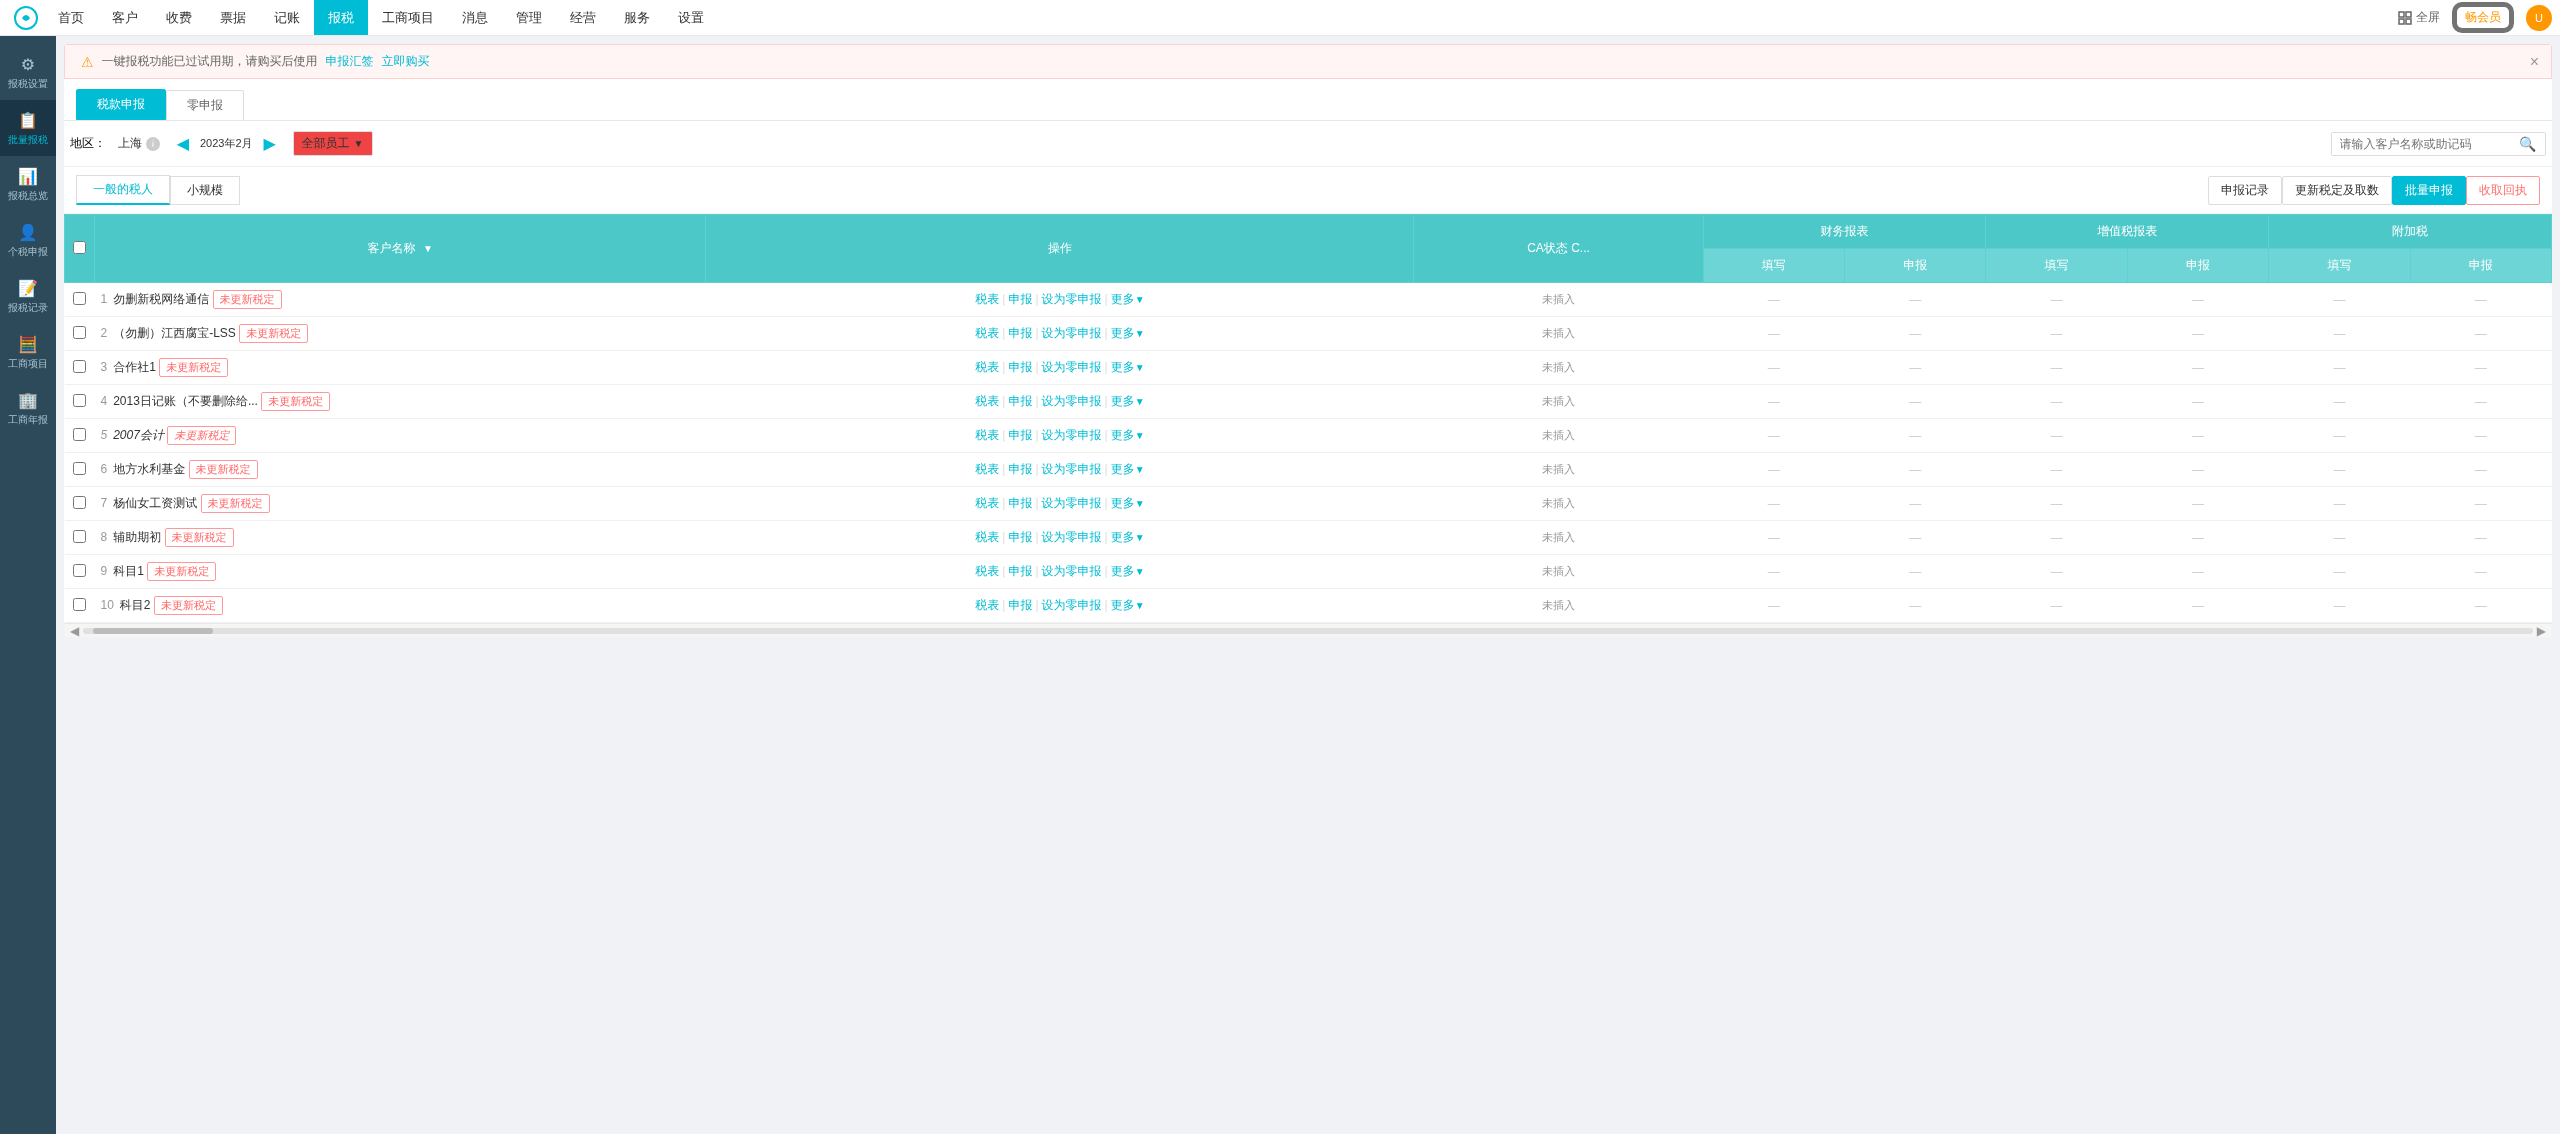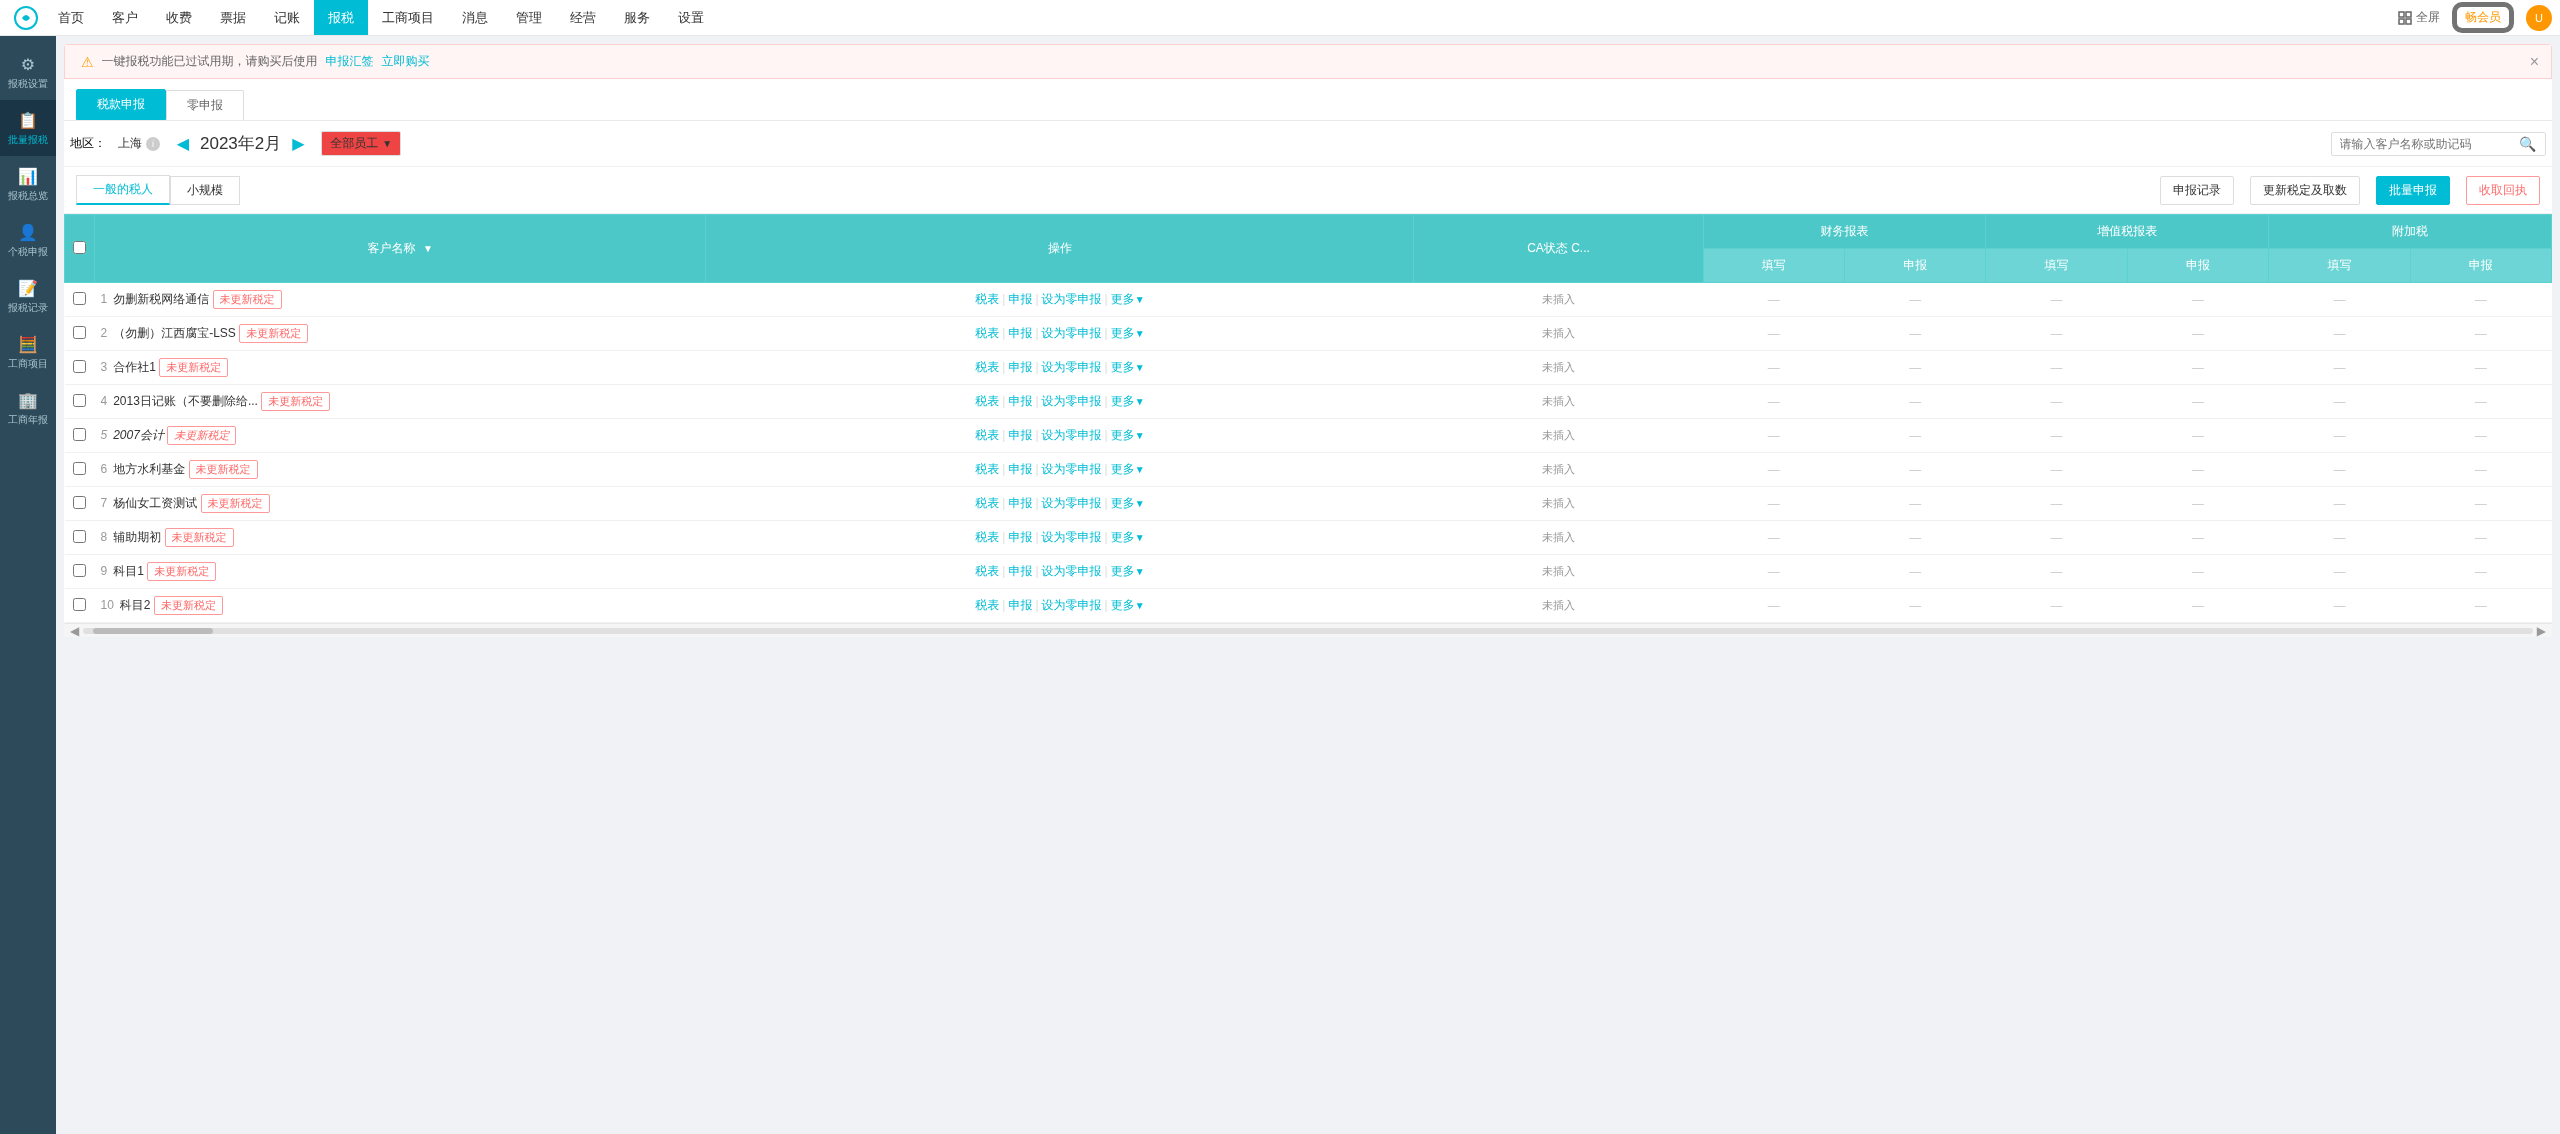--- a/index.html
+++ b/index.html
@@ -43,32 +43,32 @@
     .tab-btn { padding: 6px 20px; border: 1px solid #ddd; background: #fff; cursor: pointer; font-size: 12px; color: #666; border-radius: 2px 2px 0 0; }
     .tab-btn.active { background: #00bcd4; color: #fff; border-color: #00bcd4; }
     .tab-btn:not(.active) { border-bottom: none; }
 
     
     .filter-row { display: flex; align-items: center; padding: 10px 6px; gap: 12px; border-bottom: 1px solid #f0f0f0; }
     .region-value { font-size: 12px; color: #333; display: flex; align-items: center; gap: 4px; }
     .info-icon { width: 14px; height: 14px; border-radius: 50%; background: #ccc; color: #fff; display: flex; align-items: center; justify-content: center; font-size: 9px; cursor: pointer; }
     .date-nav { display: flex; align-items: center; gap: 6px; }
     .date-nav .arr-btn { width: 22px; height: 22px; border: none; background: none; cursor: pointer; color: #00bcd4; font-size: 16px; display: flex; align-items: center; justify-content: center; }
-    .date-display { font-size: 17px; color: #333; font-weight: 500; }
+    .date-display { font-size: 11px; color: #333; font-weight: 500; }
     .dept-select { display: flex; align-items: center; border: 1px solid #ddd; border-radius: 2px; padding: 3px 8px; font-size: 12px; color: #333; cursor: pointer; gap: 4px; background: #ef4444; }
     .search-box { margin-left: auto; display: flex; align-items: center; border: 1px solid #ddd; border-radius: 2px; padding: 3px 8px; background: #fff; }
     .search-box input { border: none; outline: none; font-size: 12px; width: 180px; color: #0f172a; }
     .search-box .search-icon { color: #999; font-size: 14px; cursor: pointer; }
 
     
     .action-row { display: flex; align-items: center; padding: 8px 12px; gap: 8px; border-bottom: 1px solid #f0f0f0; }
     .taxpayer-type { display: flex; align-items: center; gap: 0; }
     .tp-btn { padding: 5px 16px; border: 1px solid #ddd; background: #fff; cursor: pointer; font-size: 12px; color: #333; }
     .tp-btn.active { background: #fff; color: #00bcd4; border-bottom: 2px solid #00bcd4; }
-    .action-right { margin-left: auto; display: flex; align-items: center; gap: 16px; }
+    .action-right { margin-left: auto; display: flex; align-items: center; gap: 0; }
     .action-btn { padding: 5px 12px; border: 1px solid #ddd; background: #fff; cursor: pointer; font-size: 12px; color: #333; border-radius: 2px; white-space: nowrap; }
     .action-btn.primary { background: #00bcd4; color: #fff; border-color: #00bcd4; }
     .action-btn.outline-pink { background: #fff; color: #ff7070; border-color: #ff9999; }
 
     
     .data-table { width: 100%; border-collapse: collapse; font-size: 12px; }
     .data-table th { background: #4dc8c8; color: #fff; padding: 8px 6px; text-align: center; border: 1px solid #5dd0d0; white-space: nowrap; font-weight: normal; }
     .data-table th.sub-header { background: #6dd5d5; }
     .data-table td { padding: 7px 6px; text-align: center; border-bottom: 1px solid #f0f0f0; color: #333; white-space: nowrap; }
     .data-table .checkbox-cell { width: 30px; }

